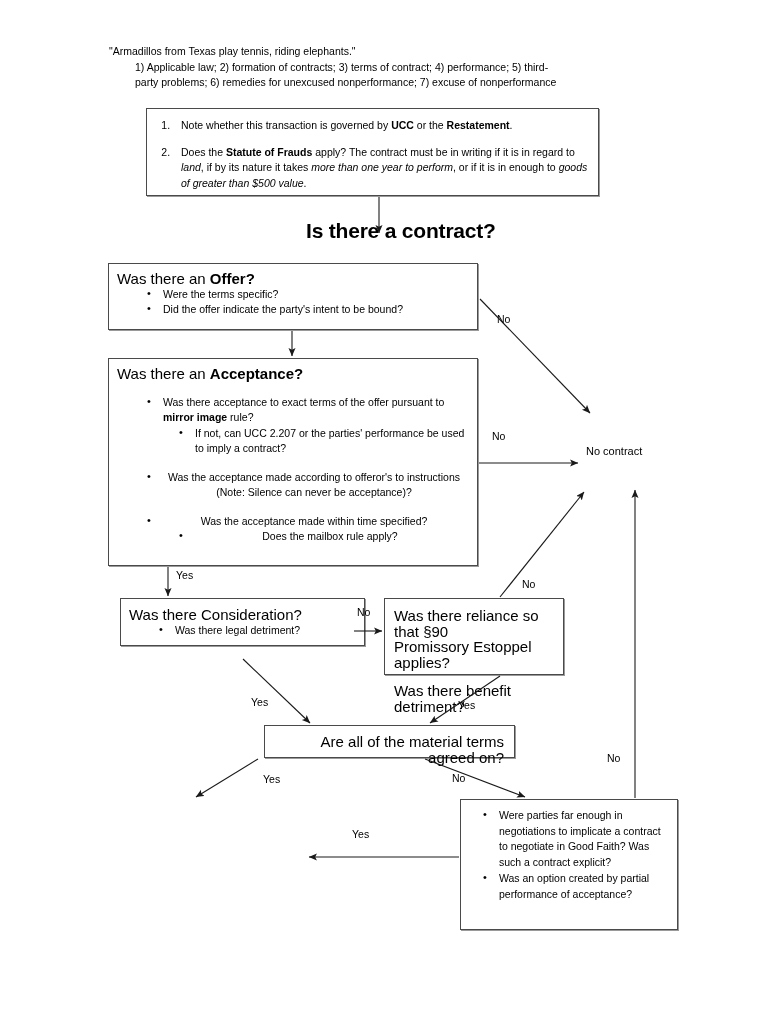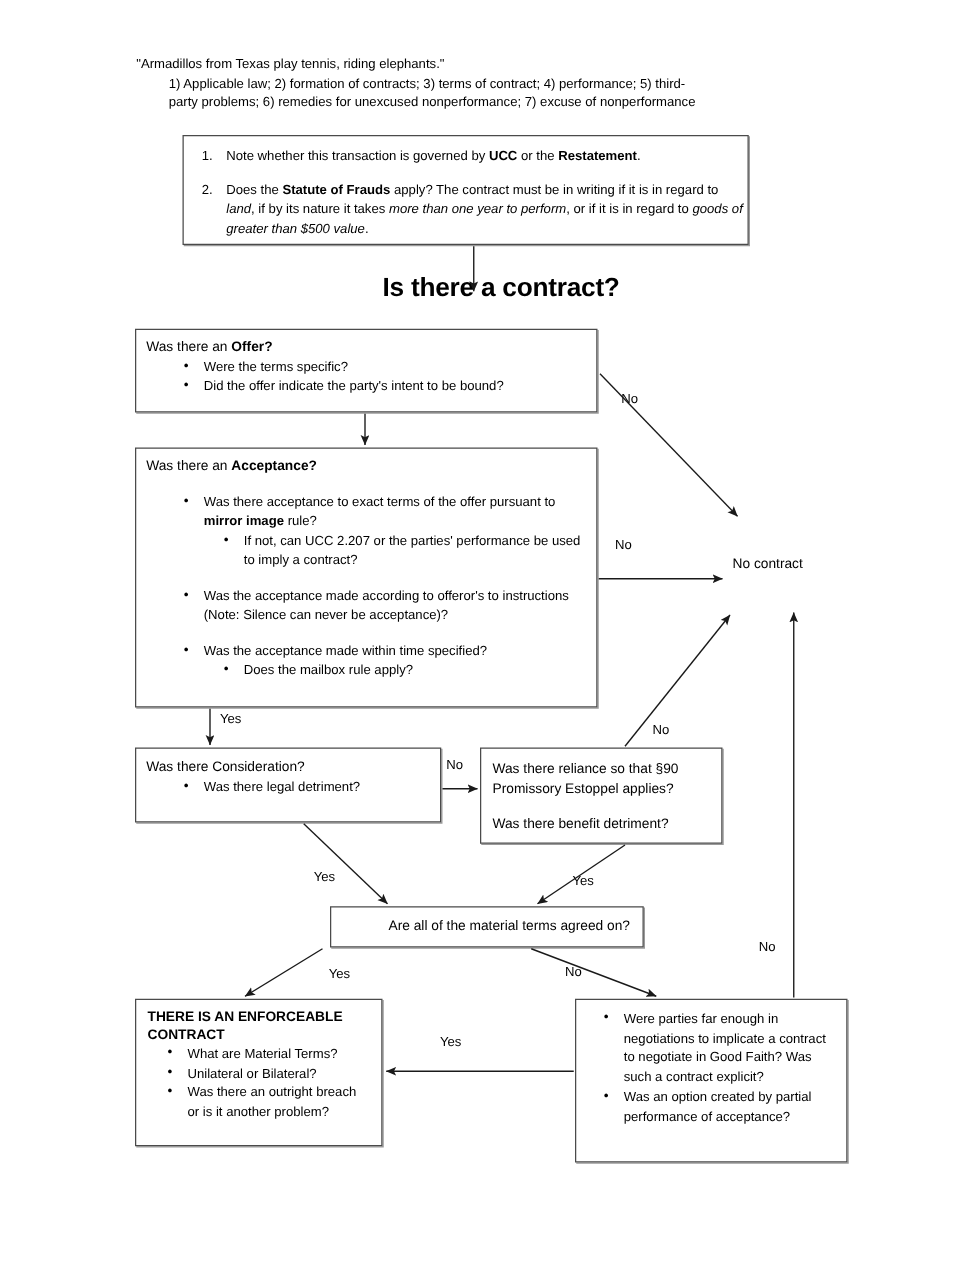--- a/index.html
+++ b/index.html
@@ -47,21 +47,21 @@
     font-size: 10.5px;
     line-height: 15.5px;
   }
   ol.numlist > li {
     margin-bottom: 11px;
     padding-left: 8px;
   }
   ol.numlist > li:last-child { margin-bottom: 0; }
   .boxpad { padding: 9px 12px 9px 8px; }
   .lead {
-    font-size: 11px;
+    font-size: 15px;
     line-height: 15.5px;
     margin: 0;
   }
   ul.bul {
     margin: 0;
     padding-left: 22px;
     font-size: 10.5px;
     line-height: 15.5px;
     list-style: none;
   }
@@ -74,21 +74,21 @@
     content: "\2022";
     position: absolute;
     left: 0;
     top: -1px;
     font-size: 11px;
   }
   ul.bul ul.bul {
     padding-left: 16px;
     margin-top: 0;
   }
-  .sp-li { margin-top: 13px !important; }
+  .sp-li { margin-top: 13px !important; text-align: center; }
   b { font-weight: bold; }
   i { font-style: italic; }
   .lbl {
     position: absolute;
     font-size: 10.5px;
     line-height: 12px;
     white-space: nowrap;
   }
   svg.overlay {
     position: absolute;
@@ -119,21 +119,21 @@
     <div class="intro-sub">1) Applicable law; 2) formation of contracts; 3) terms of contract; 4) performance; 5) third-</div>
     <div class="intro-sub">party problems; 6) remedies for unexcused nonperformance; 7) excuse of nonperformance</div>
   </div>
 
   <div class="box" style="left:146px; top:108px; width:453px; height:88px;">
     <ol class="numlist" style="padding-top:9px;">
       <li>
         <span>Note whether this transaction is governed by </span><b>UCC</b><span> or the </span><b>Restatement</b><span>.</span>
       </li>
       <li>
-        <span>Does the </span><b>Statute of Frauds</b><span> apply? The contract must be in writing if it is in regard to </span><i>land</i><span>, if by its nature it takes </span><i>more than one year to perform</i><span>, or if it is in regard to </span><i>goods of greater than $500 value</i><span>.</span>
+        <span>Does the </span><b>Statute of Frauds</b><span> apply? The contract must be in writing if it is in regard to </span><i>land</i><span>, if by its nature it takes </span><i>more than one year to perform</i><span>, or if it is in enough to </span><i>goods of greater than $500 value</i><span>.</span>
       </li>
     </ol>
   </div>
 
   <div class="title" style="left:306px; top:219px;">Is there a contract?</div>
 
   <div class="box" style="left:108px; top:263px; width:370px; height:67px;">
     <div class="boxpad" style="padding:7px 10px 6px 8px;">
       <p class="lead"><span>Was there an </span><b>Offer?</b></p>
       <ul class="bul" style="padding-left:30px;">
@@ -157,54 +157,43 @@
         <li class="sp-li">
           <span>Was the acceptance made within time specified?</span>
           <ul class="bul">
             <li>Does the mailbox rule apply?</li>
           </ul>
         </li>
       </ul>
     </div>
   </div>
 
-  <div class="box" style="left:108px; top:598px; width:245px; height:60px;">
+  <div class="box" style="left:120px; top:598px; width:245px; height:48px;">
     <div class="boxpad" style="padding:8px 10px 6px 8px;">
       <p class="lead">Was there Consideration?</p>
       <ul class="bul" style="padding-left:30px;">
         <li>Was there legal detriment?</li>
       </ul>
     </div>
   </div>
 
-  <div class="box" style="left:384px; top:598px; width:194px; height:77px;">
+  <div class="box" style="left:384px; top:598px; width:180px; height:77px;">
     <div class="boxpad" style="padding:9px 8px 6px 9px;">
       <p class="lead">Was there reliance so that §90</p>
       <p class="lead">Promissory Estoppel applies?</p>
       <p class="lead" style="margin-top:13px;">Was there benefit detriment?</p>
     </div>
   </div>
 
   <div class="box" style="left:264px; top:725px; width:251px; height:33px;text-align:right;">
     <div class="boxpad" style="padding:8px 10px 6px 12px;">
       <p class="lead">Are all of the material terms agreed on?</p>
     </div>
   </div>
 
-  <div class="box" style="left:108px; top:799px; width:198px; height:118px;">
-    <div class="boxpad" style="padding:7px 8px 6px 9px;">
-      <div class="strongtitle">THERE IS AN ENFORCEABLE</div>
-      <div class="strongtitle">CONTRACT</div>
-      <ul class="bul" style="padding-left:16px; margin-top:1px;">
-        <li>What are Material Terms?</li>
-        <li>Unilateral or Bilateral?</li>
-        <li>Was there an outright breach or is it another problem?</li>
-      </ul>
-    </div>
-  </div>
 
   <div class="box" style="left:460px; top:799px; width:218px; height:131px;">
     <div class="boxpad" style="padding:8px 8px 6px 6px;">
       <ul class="bul" style="padding-left:16px;">
         <li>Were parties far enough in negotiations to implicate a contract to negotiate in Good Faith? Was such a contract explicit?</li>
         <li style="margin-top:1px;">Was an option created by partial performance of acceptance?</li>
       </ul>
     </div>
   </div>
 

